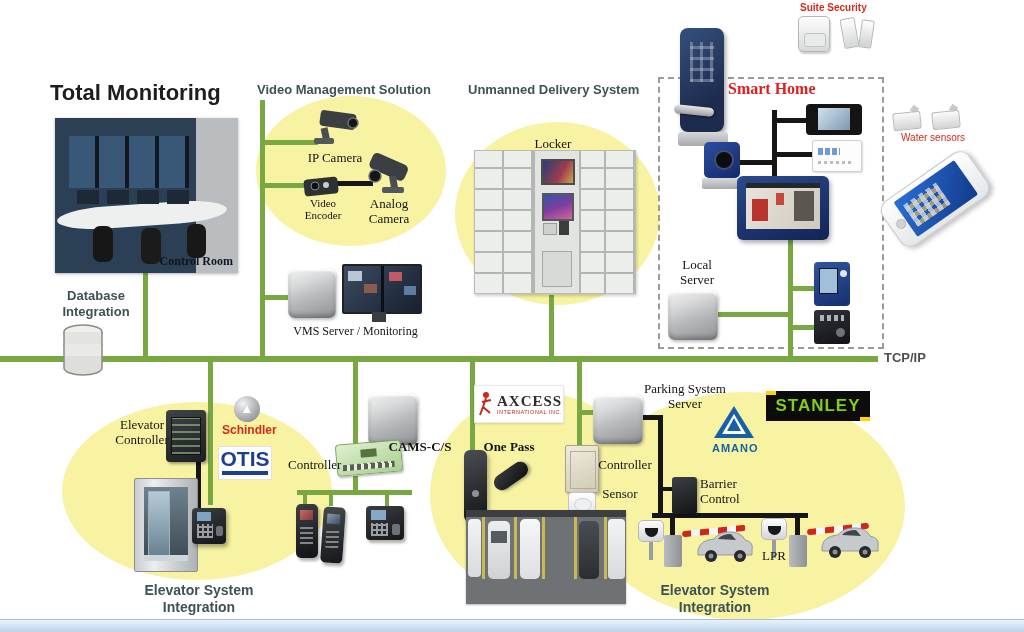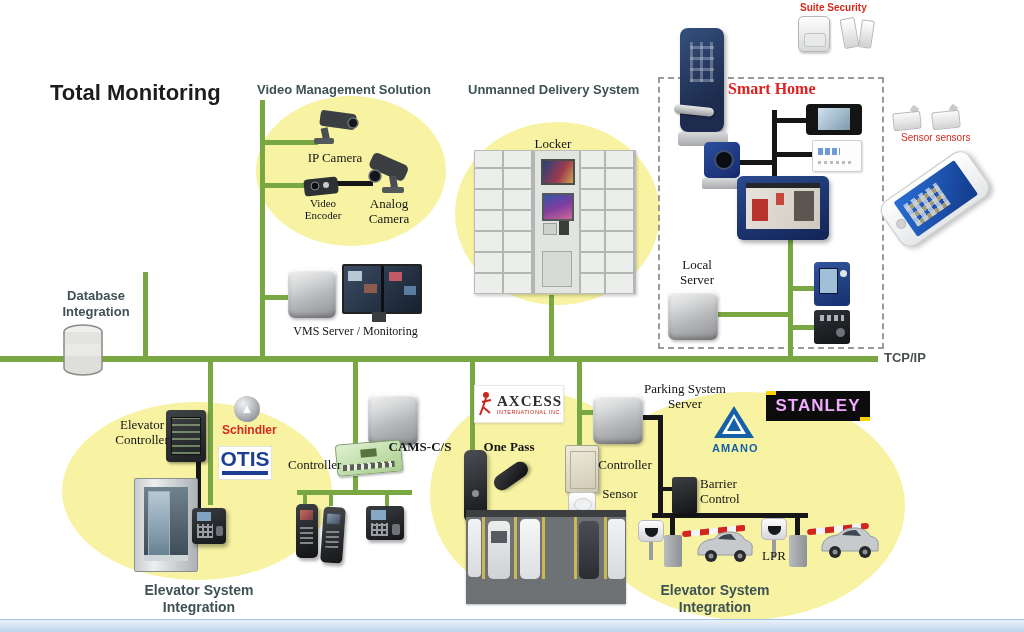--- a/index.html
+++ b/index.html
@@ -53,20 +53,31 @@
   <div class="gline" style="left:303px;top:493px;width:4px;height:13px;"></div>
   <div class="gline" style="left:329px;top:493px;width:4px;height:13px;"></div>
   <div class="gline" style="left:385px;top:493px;width:4px;height:13px;"></div>
   <div class="gline" style="left:470px;top:360px;width:5px;height:92px;"></div>
   <div class="gline" style="left:577px;top:360px;width:5px;height:86px;"></div>
   <div class="gline" style="left:577px;top:490px;width:5px;height:8px;"></div>
   <div class="gline" style="left:577px;top:410px;width:18px;height:5px;"></div>
 
   <div class="abs" style="left:50px;top:80px;font-size:22px;font-weight:bold;color:#1d1d1d;z-index:4;">Total Monitoring</div>
 
+  <div class="dev" style="left:55px;top:118px;width:183px;height:155px;background:#2b3f55;box-shadow:0 1px 3px rgba(0,0,0,.3);overflow:hidden;">
+    <div class="abs" style="right:0;top:0;width:42px;height:100%;background:#b9bdc0;"></div>
+    <div class="abs" style="left:14px;top:18px;width:120px;height:52px;background:#10161f;
+                background-image:repeating-linear-gradient(90deg,#3a5a7a 0 26px,#10161f 26px 30px),repeating-linear-gradient(0deg,#41628a 0 23px,#10161f 23px 26px);opacity:.95;"></div>
+    <div class="abs" style="left:2px;top:86px;width:170px;height:22px;background:#eef0ef;border-radius:40%/70%;transform:rotate(-4deg);"></div>
+    <div class="abs" style="left:22px;top:72px;width:120px;height:14px;background:repeating-linear-gradient(90deg,#1d2936 0 22px,transparent 22px 30px);"></div>
+    <div class="abs" style="left:38px;top:108px;width:20px;height:36px;background:#171717;border-radius:7px;"></div>
+    <div class="abs" style="left:86px;top:110px;width:20px;height:36px;background:#1b1b1b;border-radius:7px;"></div>
+    <div class="abs" style="left:132px;top:106px;width:19px;height:34px;background:#181818;border-radius:7px;"></div>
+    <div class="abs" style="right:5px;bottom:4px;font-family:'Liberation Serif',serif;font-weight:bold;font-size:12px;color:#0e1520;background:rgba(255,255,255,.0);">Control Room</div>
+  </div>
 
   <div class="cap" style="left:42px;top:288px;width:108px;">Database Integration</div>
   <div class="dev" style="left:62px;top:324px;width:42px;height:52px;">
     <svg width="42" height="52">
       <ellipse cx="21" cy="8" rx="19" ry="7" fill="#efefed" stroke="#8a8a86" stroke-width="1.5"></ellipse>
       <path d="M2 8 v12 a19 7 0 0 0 38 0 v-12" fill="#e3e3e0" stroke="#8a8a86" stroke-width="1.5"></path>
       <path d="M2 20 v12 a19 7 0 0 0 38 0 v-12" fill="#e9e9e6" stroke="#8a8a86" stroke-width="1.5"></path>
       <path d="M2 32 v12 a19 7 0 0 0 38 0 v-12" fill="#dededb" stroke="#8a8a86" stroke-width="1.5"></path>
     </svg>
   </div>
@@ -192,21 +203,21 @@
   </div>
 
   <div class="dev" style="left:893px;top:106px;width:28px;height:24px;">
     <div class="abs" style="left:18px;top:0;width:7px;height:7px;background:#c9cacb;transform:rotate(35deg);"></div>
     <div class="abs" style="left:0;top:6px;width:26px;height:16px;background:linear-gradient(180deg,#fbfbfb,#d2d3d4);border:1px solid #b8b9ba;border-radius:3px;transform:rotate(-6deg);"></div>
   </div>
   <div class="dev" style="left:932px;top:105px;width:28px;height:24px;">
     <div class="abs" style="left:18px;top:0;width:7px;height:7px;background:#c9cacb;transform:rotate(35deg);"></div>
     <div class="abs" style="left:0;top:6px;width:26px;height:16px;background:linear-gradient(180deg,#fbfbfb,#d2d3d4);border:1px solid #b8b9ba;border-radius:3px;transform:rotate(-6deg);"></div>
   </div>
-  <div class="abs red" style="left:901px;top:132px;font-size:10px;z-index:4;">Sensor sensors</div>
+  <div class="abs red" style="left:901px;top:132px;font-size:10px;z-index:4;">Water sensors</div>
 
   <div class="dev" style="left:882px;top:172px;width:104px;height:52px;background:linear-gradient(180deg,#ffffff,#e4e6e8);border:1px solid #c5c7c9;border-radius:12px;transform:rotate(-35deg);box-shadow:2px 3px 5px rgba(0,0,0,.25);">
     <div class="abs" style="left:16px;top:5px;width:74px;height:42px;background:linear-gradient(135deg,#2a6fd6,#123a8a);border-radius:2px;">
       <div class="abs" style="left:6px;top:8px;width:40px;height:26px;background:repeating-linear-gradient(90deg,rgba(255,255,255,.75) 0 5px,transparent 5px 9px),repeating-linear-gradient(0deg,rgba(255,200,80,.75) 0 5px,transparent 5px 9px);opacity:.8;"></div>
     </div>
     <div class="abs" style="left:5px;top:22px;width:8px;height:8px;background:#d0d2d4;border-radius:50%;border:1px solid #b5b7b9;"></div>
   </div>
 
   <div class="slab" style="left:112px;top:418px;width:60px;">Elevator Controller</div>
   <div class="dev" style="left:166px;top:410px;width:40px;height:52px;background:linear-gradient(160deg,#3f4346,#1d1f22);border-radius:4px;box-shadow:2px 2px 3px rgba(0,0,0,.35);">
@@ -284,21 +295,21 @@
     <svg width="44" height="36">
       <path d="M22 2 L42 34 L2 34 Z" fill="#1660a8"></path>
       <path d="M22 10 L34 30 L10 30 Z" fill="#ffffff"></path>
       <path d="M22 14 L29 27 L15 27 Z" fill="#1660a8"></path>
     </svg>
     <div style="font-size:11px;font-weight:bold;color:#1660a8;letter-spacing:1px;margin-top:-2px;">AMANO</div>
   </div>
   <div class="dev" style="left:766px;top:391px;width:104px;height:30px;background:#0c0c0c;z-index:4;display:flex;align-items:center;justify-content:center;">
     <div class="abs" style="left:0;top:0;width:10px;height:4px;background:#ffd200;"></div>
     <div class="abs" style="right:0;bottom:0;width:10px;height:4px;background:#ffd200;"></div>
-    <div style="font-size:17px;font-weight:bold;color:#f0abfc;letter-spacing:1px;">STANLEY</div>
+    <div style="font-size:17px;font-weight:bold;color:#84cc16;letter-spacing:1px;">STANLEY</div>
   </div>
 
   <div class="dev" style="left:565px;top:445px;width:32px;height:46px;background:linear-gradient(160deg,#f0ecdc,#cfc9b4);border:1px solid #a8a390;border-radius:2px;box-shadow:2px 2px 3px rgba(0,0,0,.25);">
     <div class="abs" style="left:4px;top:5px;width:24px;height:36px;border:1px solid #b3ae9a;"></div>
   </div>
   <div class="slab" style="left:598px;top:458px;width:54px;">Controller</div>
   <div class="dev" style="left:568px;top:492px;width:26px;height:22px;background:linear-gradient(180deg,#ffffff,#e2e3e4);border:1px solid #c2c3c4;border-radius:4px;">
     <div class="abs" style="left:5px;top:5px;width:16px;height:11px;background:#eef0f1;border-radius:50%;border:1px solid #cfd1d2;"></div>
   </div>
   <div class="slab" style="left:598px;top:487px;width:44px;">Sensor</div>

